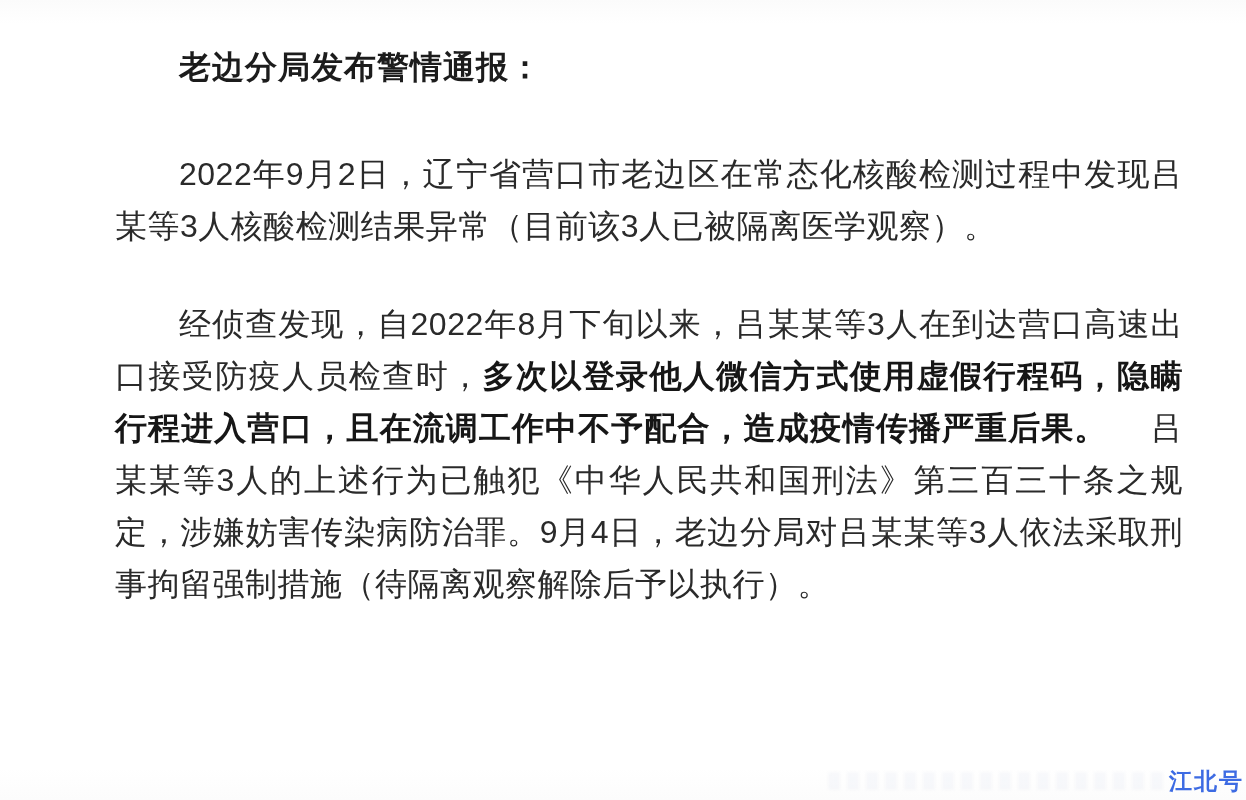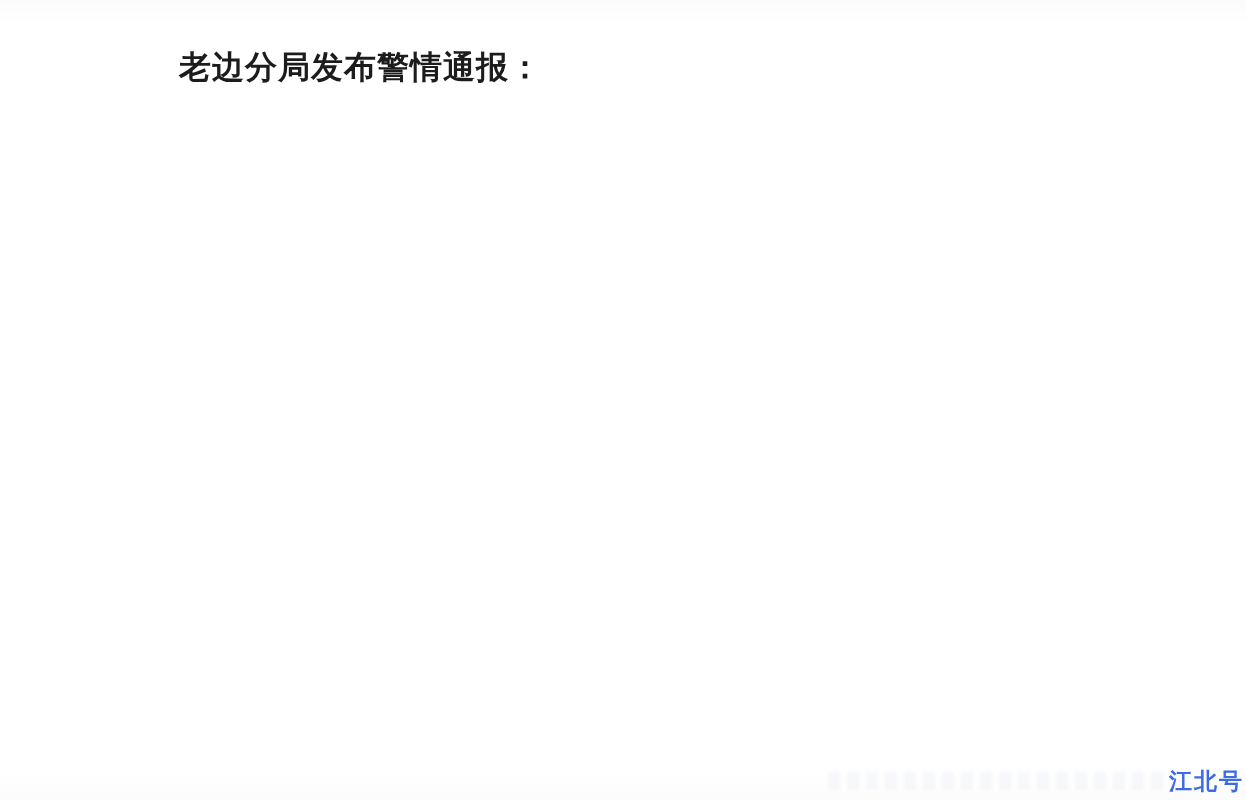--- a/index.html
+++ b/index.html
@@ -73,19 +73,21 @@
     border-radius: 3px;
   }
 </style>
 </head>
 <body>
 
 <div class="page">
   <div class="doc">
     <h1 class="title">老边分局发布警情通报：</h1>
     <div>
+        <p class="para"><span>2022年9月2日，辽宁省营口市老边区在常态化核酸检测过程中发现吕某等3人核酸检测结果异常（目前该3人已被隔离医学观察）。</span></p>
+        <p class="para"><span>经侦查发现，自2022年8月下旬以来，吕某某等3人在到达营口高速出口接受防疫人员检查时，</span><span class="b">多次以登录他人微信方式使用虚假行程码，隐瞒行程进入营口，且在流调工作中不予配合，造成疫情传播严重后果。</span><span>　 吕某某等3人的上述行为已触犯《中华人民共和国刑法》第三百三十条之规定，涉嫌妨害传染病防治罪。9月4日，老边分局对吕某某等3人依法采取刑事拘留强制措施（待隔离观察解除后予以执行）。</span></p>
       </div>
   </div>
 
   <div class="faintmark"></div>
 
   <div class="brand" style="color: rgb(61, 107, 227);">江北号</div>
 </div>
 
 </body></html>

